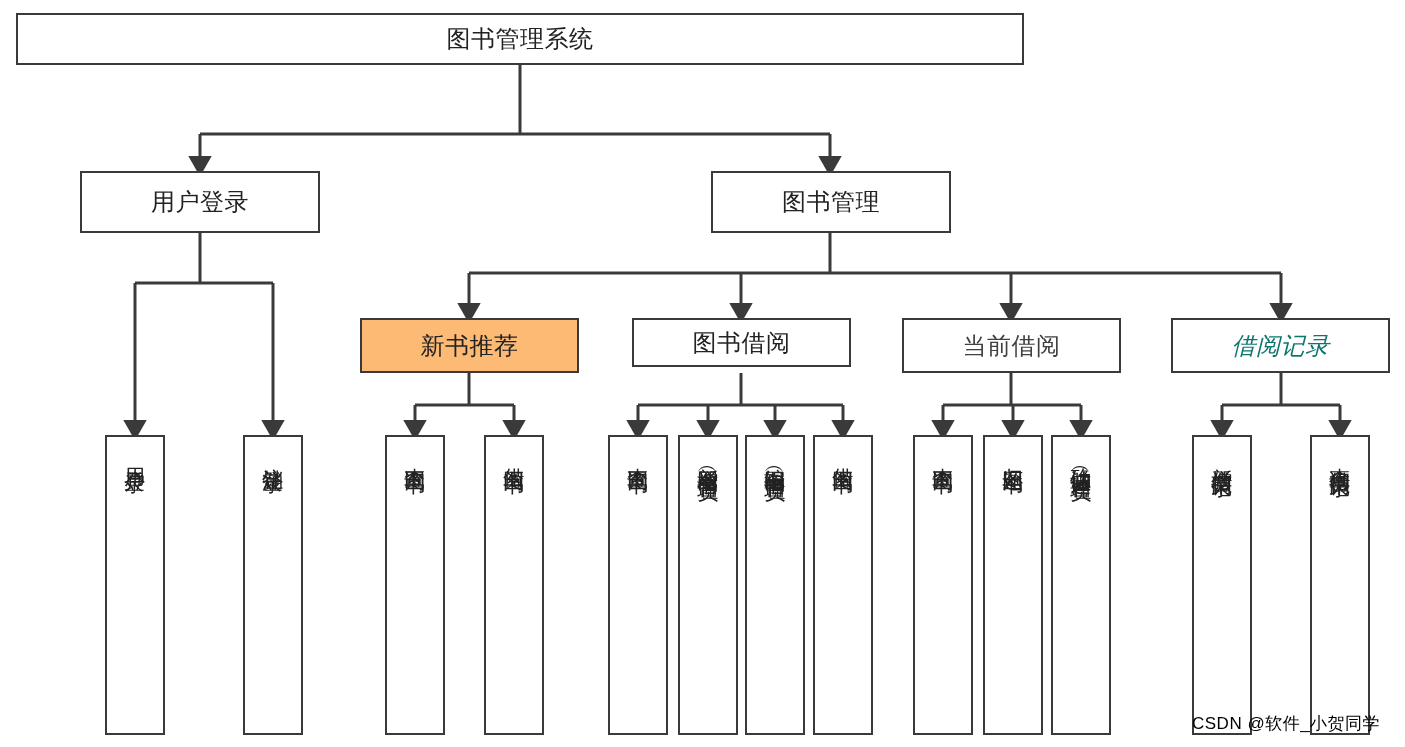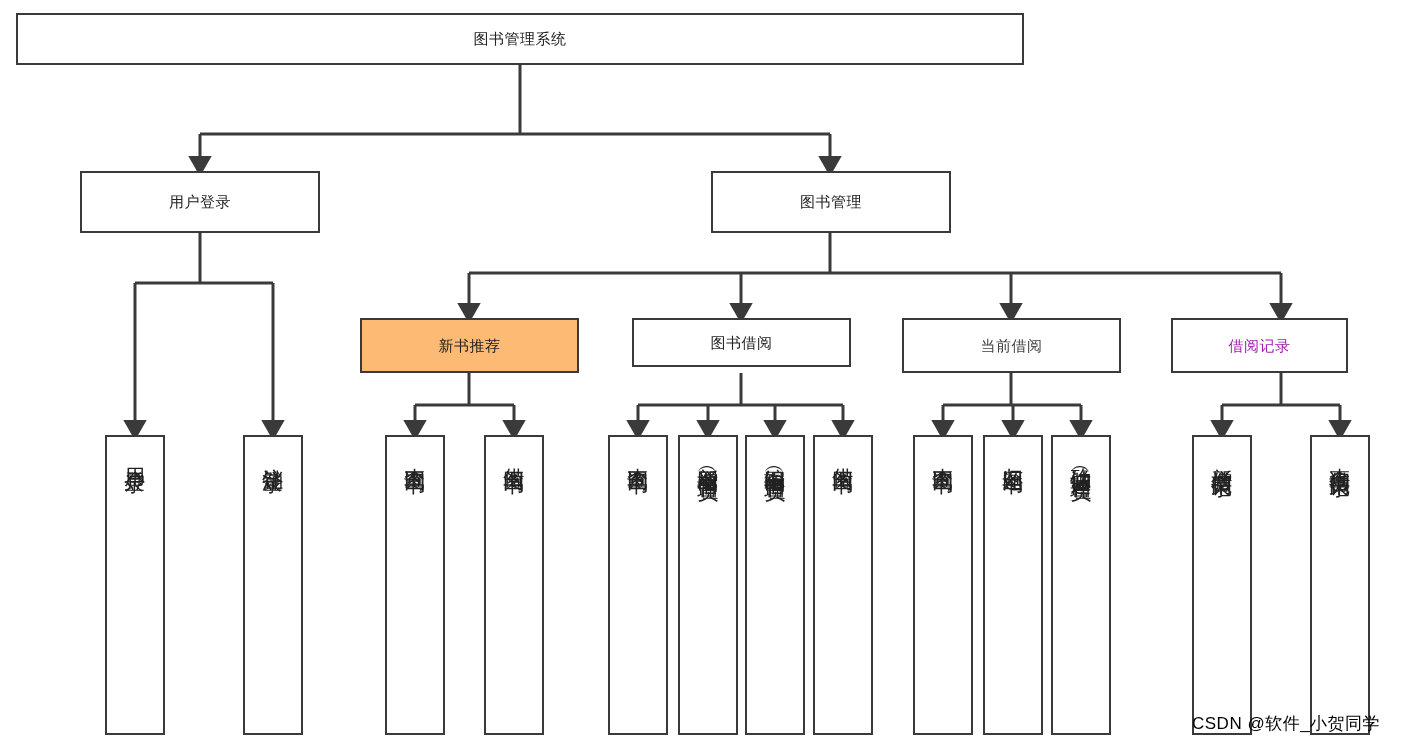--- a/index.html
+++ b/index.html
@@ -38,21 +38,21 @@
     z-index: 2;
   }
   .node .lbl {
     display: block;
     text-align: center;
     line-height: 1.16;
     letter-spacing: 0.5px;
     white-space: pre;
   }
   .node.horiz .lbl {
-    font-size: 15px;
+    font-size: 24px;
   }
   .node.vert {
     align-items: flex-start;
     justify-content: center;
     padding-top: 14px;
   }
   .node.vert .lbl {
     writing-mode: vertical-rl;
     text-orientation: upright;
     font-size: 21px;
@@ -138,21 +138,21 @@
 
   <div class="node horiz" style="left: 360px; top: 318px; width: 219px; height: 55px; border-color: rgb(58, 58, 58); background: #fdba74; color: rgb(34, 34, 34);">
     <span class="lbl">新书推荐</span>
   </div>
   <div class="node horiz" style="left: 632px; top: 318px; width: 219px; height: 49px; border-color: rgb(58, 58, 58); background: rgb(255, 255, 255); color: rgb(34, 34, 34);">
     <span class="lbl">图书借阅</span>
   </div>
   <div class="node horiz" style="left: 902px; top: 318px; width: 219px; height: 55px; border-color: rgb(58, 58, 58); background: rgb(255, 255, 255); color: #404040;">
     <span class="lbl">当前借阅</span>
   </div>
-  <div class="node horiz" style="left: 1171px; top: 318px; width: 177px; height: 55px; border-color: rgb(58, 58, 58); background: rgb(255, 255, 255); color: #a21caf;">
+  <div class="node horiz" style="left: 1171px; top: 318px; width: 219px; height: 55px; border-color: rgb(58, 58, 58); background: rgb(255, 255, 255); color: #0f766e; font-style: italic;">
     <span class="lbl">借阅记录</span>
   </div>
 
   <div class="node vert" style="left: 105px; top: 435px; width: 60px; height: 300px; border-color: rgb(58, 58, 58); background: rgb(255, 255, 255); color: rgb(34, 34, 34);">
     <span class="lbl">用户登录</span>
   </div>
   <div class="node vert" style="left: 243px; top: 435px; width: 60px; height: 300px; border-color: rgb(58, 58, 58); background: rgb(255, 255, 255); color: rgb(34, 34, 34);">
     <span class="lbl">注销登录</span>
   </div>
   <div class="node vert" style="left: 385px; top: 435px; width: 60px; height: 300px; border-color: rgb(58, 58, 58); background: rgb(255, 255, 255); color: rgb(34, 34, 34);">

